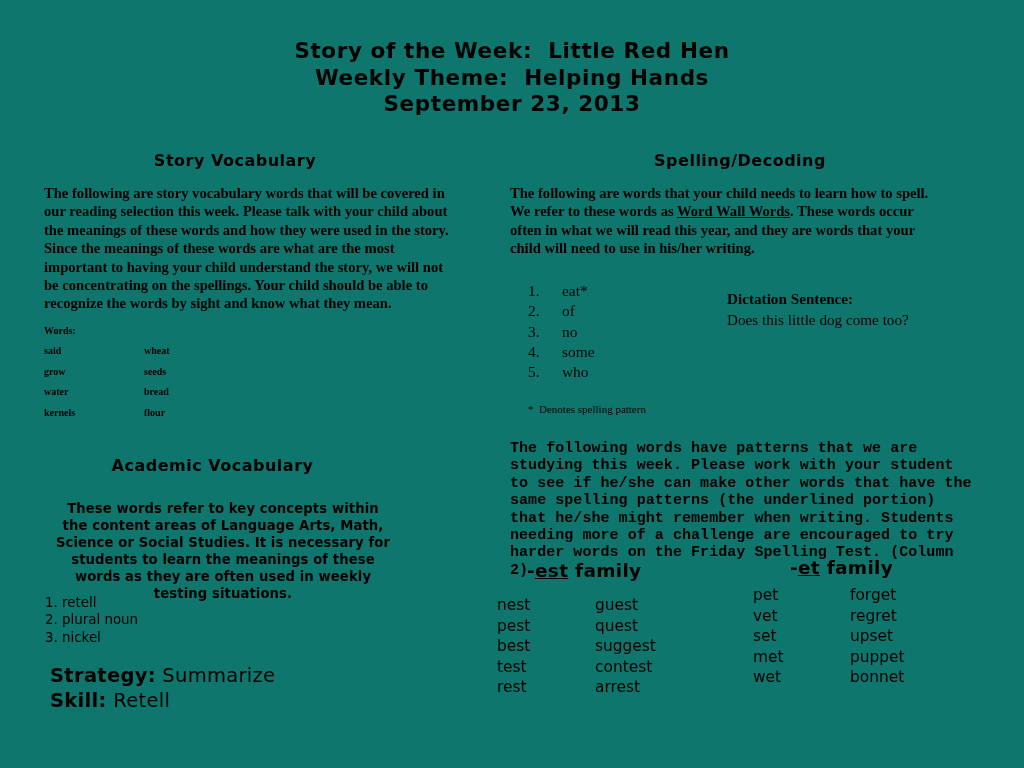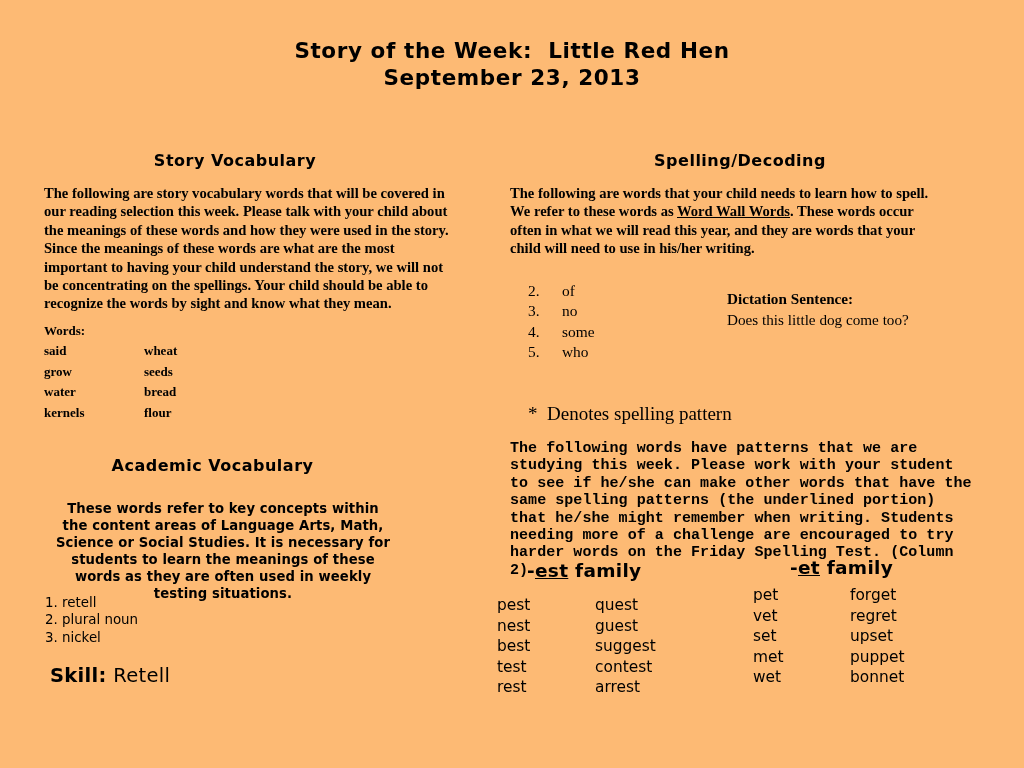--- a/index.html
+++ b/index.html
@@ -12,21 +12,21 @@
     height: 768px;
     position: relative;
     overflow: hidden;
     font-family: "DejaVu Sans", sans-serif;
     color: #000000;
   }
 
   .page {
     position: absolute;
     inset: 0;
-    background: #fdba74;
+    background: #0f766e;
   }
 
   
   .serif {
     font-family: "Liberation Serif", "DejaVu Serif", serif;
   }
 
   
   #title-block {
     position: absolute;
@@ -70,21 +70,21 @@
     text-align: left;
   }
 
   #words-block {
     position: absolute;
     top: 321px;
     left: 44px;
     width: 260px;
     font-family: "Liberation Serif", "DejaVu Serif", serif;
     font-weight: bold;
-    font-size: 13px;
+    font-size: 10px;
     line-height: 20.4px;
   }
   #words-block .wlabel { display: block; }
   #words-block .wrow { display: block; }
   #words-block .wrow .c1 { display: inline-block; width: 100px; }
   #words-block .wrow .c2 { display: inline-block; }
 
   #academic-head { top: 456px; left: 85px; width: 255px; }
 
   #academic-para {
@@ -148,21 +148,21 @@
     line-height: 20.3px;
   }
   #spelling-list .srow { white-space: pre; }
   #spelling-list .num { display: inline-block; width: 34px; }
 
   #pattern-note {
     position: absolute;
     top: 403px;
     left: 528px;
     font-family: "Liberation Serif", "DejaVu Serif", serif;
-    font-size: 19px;
+    font-size: 11px;
     white-space: pre;
   }
 
   #dictation-block {
     position: absolute;
     top: 289px;
     left: 727px;
     width: 270px;
     font-family: "Liberation Serif", "DejaVu Serif", serif;
     font-size: 15.2px;
@@ -209,20 +209,21 @@
   #et-family-cols { top: 585px; left: 753px; }
   #et-family-cols .fc1 { width: 97px; }
 </style>
 </head>
 <body>
 
 <div class="page">
 
   <div id="title-block">
     <div class="tline">Story of the Week:  Little Red Hen</div>
+    <div class="tline">Weekly Theme:  Helping Hands</div>
     <div class="tline">September 23, 2013</div>
   </div>
 
   <div class="section-head" id="story-vocab-head">Story Vocabulary</div>
 
   <div id="story-vocab-para" class="serif">The following are story vocabulary words that will be covered in our reading selection this week.  Please talk with your child about the meanings of these words and how they were used in the story.  Since the meanings of these words are what are the most important to having your child understand the story, we will not be concentrating on the spellings.  Your child should be able to recognize the words by sight and know what they mean.</div>
 
   <div id="words-block">
     <span class="wlabel">Words:</span>
     <span class="wrow">
@@ -243,48 +244,50 @@
 
   <div id="academic-para">These words refer to key concepts within the content areas of Language Arts, Math, Science or Social Studies.  It is necessary for students to learn the meanings of these words as they are often used in weekly testing situations.</div>
 
   <div id="academic-list">
     <div>1. retell</div>
     <div>2. plural noun</div>
     <div>3. nickel</div>
   </div>
 
   <div id="strategy-block">
+    <div><span class="lbl">Strategy:</span><span> Summarize</span></div>
     <div><span class="lbl">Skill:</span><span> Retell</span></div>
   </div>
 
   <div class="section-head" id="spelling-head">Spelling/Decoding</div>
 
   <div id="spelling-para" class="serif"><span>The following are words that your child needs to learn how to spell.  We refer to these words as </span><span class="uline">Word Wall Words</span><span>.  These words occur often in what we will read this year, and they are words that your child will need to use in his/her writing.</span></div>
 
   <div id="spelling-list">
+    <div class="srow"><span class="num">1.</span><span>eat*</span></div>
     <div class="srow"><span class="num">2.</span><span>of</span></div>
     <div class="srow"><span class="num">3.</span><span>no</span></div>
     <div class="srow"><span class="num">4.</span><span>some</span></div>
     <div class="srow"><span class="num">5.</span><span>who</span></div>
   </div>
 
   <div id="pattern-note" class="serif">*  Denotes spelling pattern</div>
 
   <div id="dictation-block">
     <span class="dlabel">Dictation Sentence:</span>
     <span>Does this little dog come too?</span>
   </div>
 
   <div id="patterns-para">The following words have patterns that we are studying this week.  Please work with your student to see if he/she can make other words that have the same spelling patterns (the underlined portion) that he/she might remember when writing.  Students needing more of a challenge are encouraged to try harder words on the Friday Spelling Test.  (Column 2)</div>
 
   <div class="family-head" id="est-family-head"><span>-</span><span class="uline">est</span><span> family</span></div>
 
   <div class="family-cols" id="est-family-cols">
+    <div class="frow"><span class="fc1">nest</span><span class="fc2">guest</span></div>
     <div class="frow"><span class="fc1">pest</span><span class="fc2">quest</span></div>
-    <div class="frow"><span class="fc1">nest</span><span class="fc2">guest</span></div>
     <div class="frow"><span class="fc1">best</span><span class="fc2">suggest</span></div>
     <div class="frow"><span class="fc1">test</span><span class="fc2">contest</span></div>
     <div class="frow"><span class="fc1">rest</span><span class="fc2">arrest</span></div>
   </div>
 
   <div class="family-head" id="et-family-head"><span>-</span><span class="uline">et</span><span> family</span></div>
 
   <div class="family-cols" id="et-family-cols">
     <div class="frow"><span class="fc1">pet</span><span class="fc2">forget</span></div>
     <div class="frow"><span class="fc1">vet</span><span class="fc2">regret</span></div>

